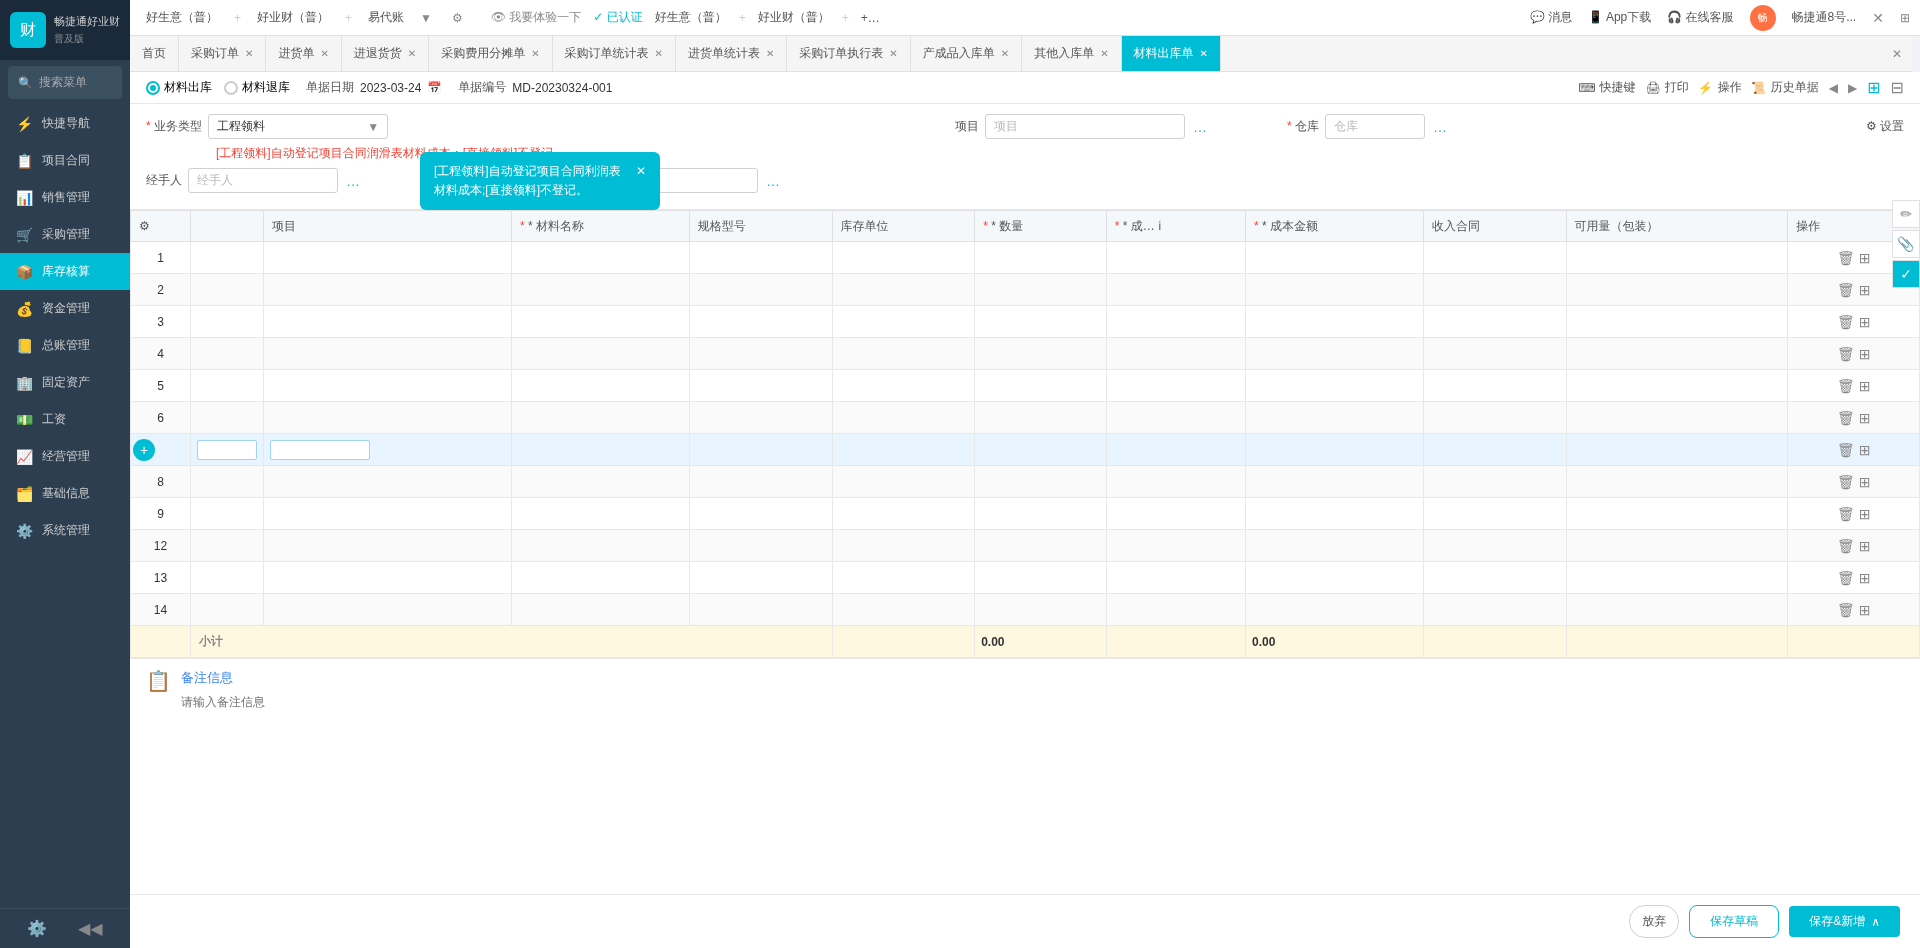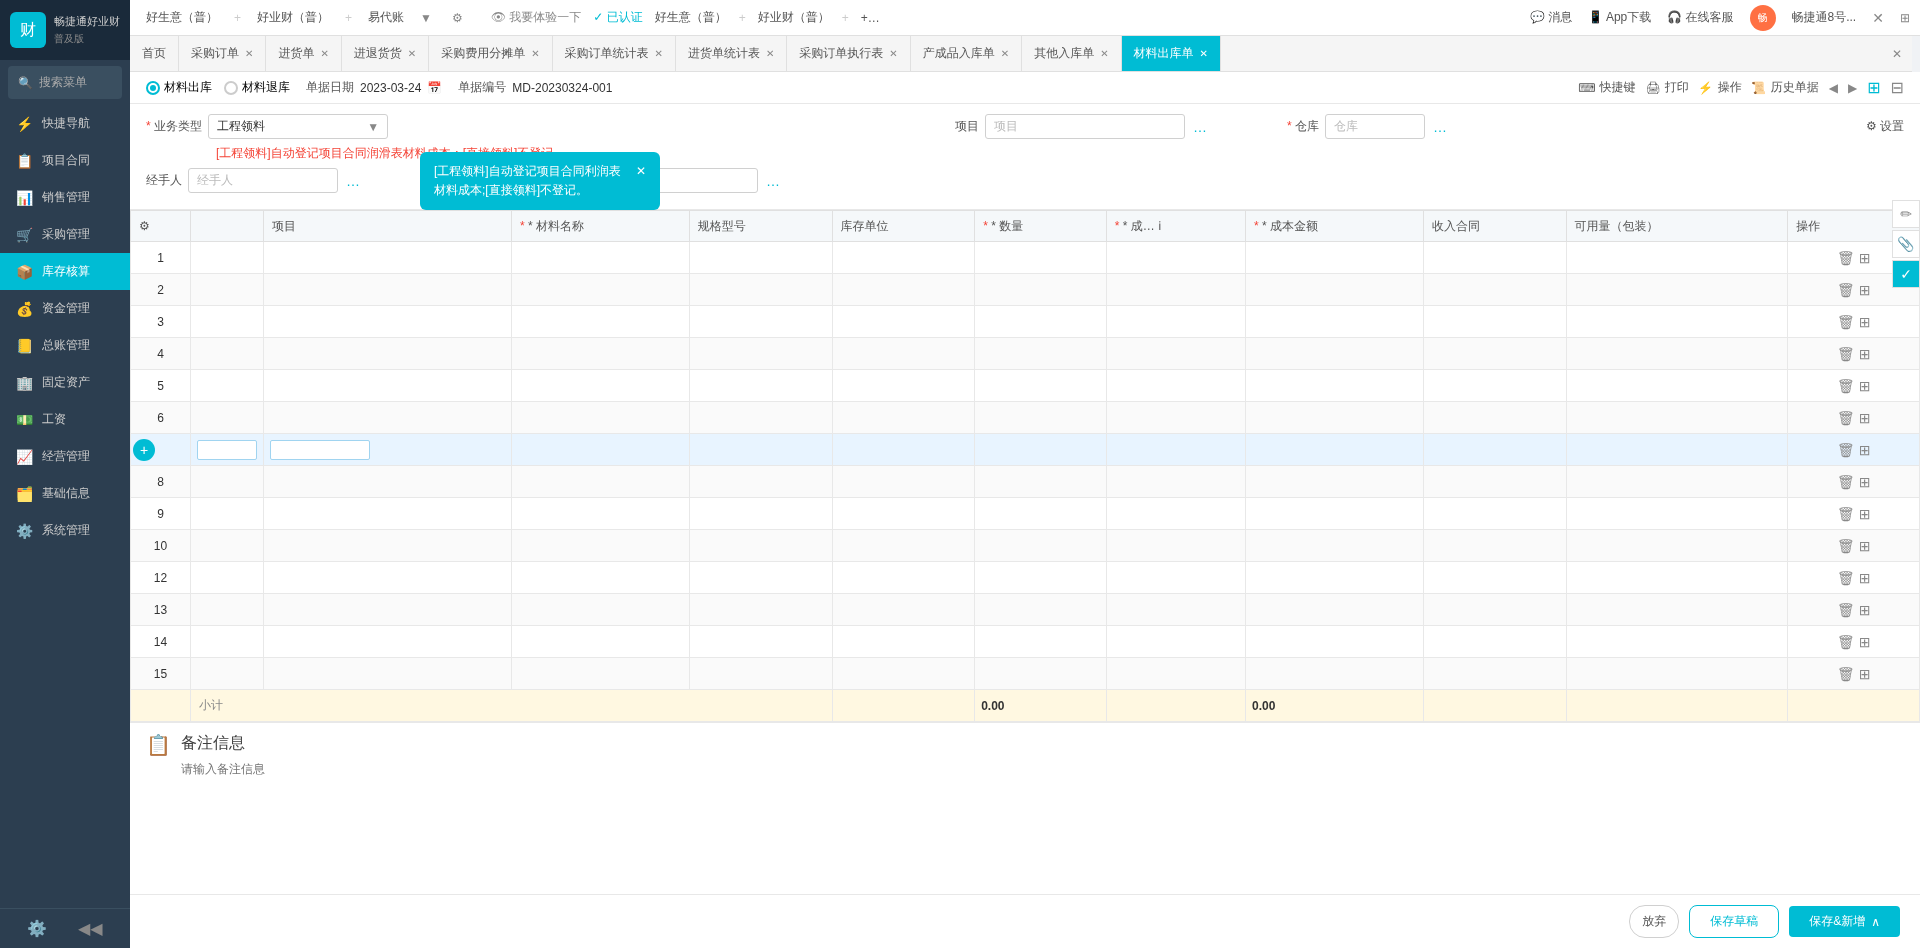--- a/index.html
+++ b/index.html
@@ -137,21 +137,21 @@
       position: absolute; left: 2px; top: 50%; transform: translateY(-50%);
     }
     .total-row td { background: #fff8e1; font-weight: bold; color: #333; }
 
     
     .footer-notes {
       padding: 8px 16px; background: #fff; border-top: 1px solid #e8e8e8;
       display: flex; align-items: flex-start; gap: 10px; min-height: 60px;
     }
     .footer-notes-icon { color: #00bcd4; font-size: 20px; padding-top: 2px; }
-    .footer-notes-label { color: #404040; font-size: 16px; margin-top: 2px; }
+    .footer-notes-label { color: #3b82f6; font-size: 13px; margin-top: 2px; }
     .notes-placeholder { color: #bbb; font-size: 12px; margin-top: 4px; }
     .notes-input { border: none; outline: none; color: #bbb; font-size: 12px; flex: 1; padding-top: 4px; }
 
     
     .bottom-bar {
       position: absolute; bottom: 0; left: 0; right: 0;
       background: #fff; border-top: 1px solid #e8e8e8;
       display: flex; align-items: center; justify-content: flex-end;
       padding: 10px 20px; gap: 10px;
     }
@@ -570,34 +570,20 @@
               <td></td>
               <td></td>
               <td></td>
               <td></td>
               <td></td>
               <td></td>
               <td></td>
               <td class="action-col"><span class="action-btn">🗑</span><span class="action-btn">⊞</span></td>
             </tr>
           <tr>
-              <td class="row-num">10</td>
-              <td></td>
-              <td></td>
-              <td></td>
-              <td></td>
-              <td></td>
-              <td></td>
-              <td></td>
-              <td></td>
-              <td></td>
-              <td></td>
-              <td class="action-col"><span class="action-btn">🗑</span><span class="action-btn">⊞</span></td>
-            </tr>
-          <tr>
               <td class="row-num">12</td>
               <td></td>
               <td></td>
               <td></td>
               <td></td>
               <td></td>
               <td></td>
               <td></td>
               <td></td>
               <td></td>
@@ -613,50 +599,36 @@
               <td></td>
               <td></td>
               <td></td>
               <td></td>
               <td></td>
               <td></td>
               <td class="action-col"><span class="action-btn">🗑</span><span class="action-btn">⊞</span></td>
             </tr>
           <tr>
               <td class="row-num">14</td>
-              <td></td>
-              <td></td>
-              <td></td>
-              <td></td>
-              <td></td>
-              <td></td>
-              <td></td>
-              <td></td>
-              <td></td>
-              <td></td>
-              <td class="action-col"><span class="action-btn">🗑</span><span class="action-btn">⊞</span></td>
-            </tr>
-          <tr>
-              <td class="row-num">15</td>
               <td></td>
               <td></td>
               <td></td>
               <td></td>
               <td></td>
               <td></td>
               <td></td>
               <td></td>
               <td></td>
               <td></td>
               <td class="action-col"><span class="action-btn">🗑</span><span class="action-btn">⊞</span></td>
             </tr>
 
           <tr class="total-row">
             <td></td>
-            <td colspan="4" style="padding-left:8px; color:#888; font-weight:normal;">小计</td>
+            <td colspan="4" style="padding-left:8px; color:#888; font-weight:bold;">小计</td>
             <td></td>
             <td>0.00</td>
             <td></td>
             <td>0.00</td>
             <td></td>
               <td></td>
               <td></td>
           </tr>
         </tbody>
       </table>

